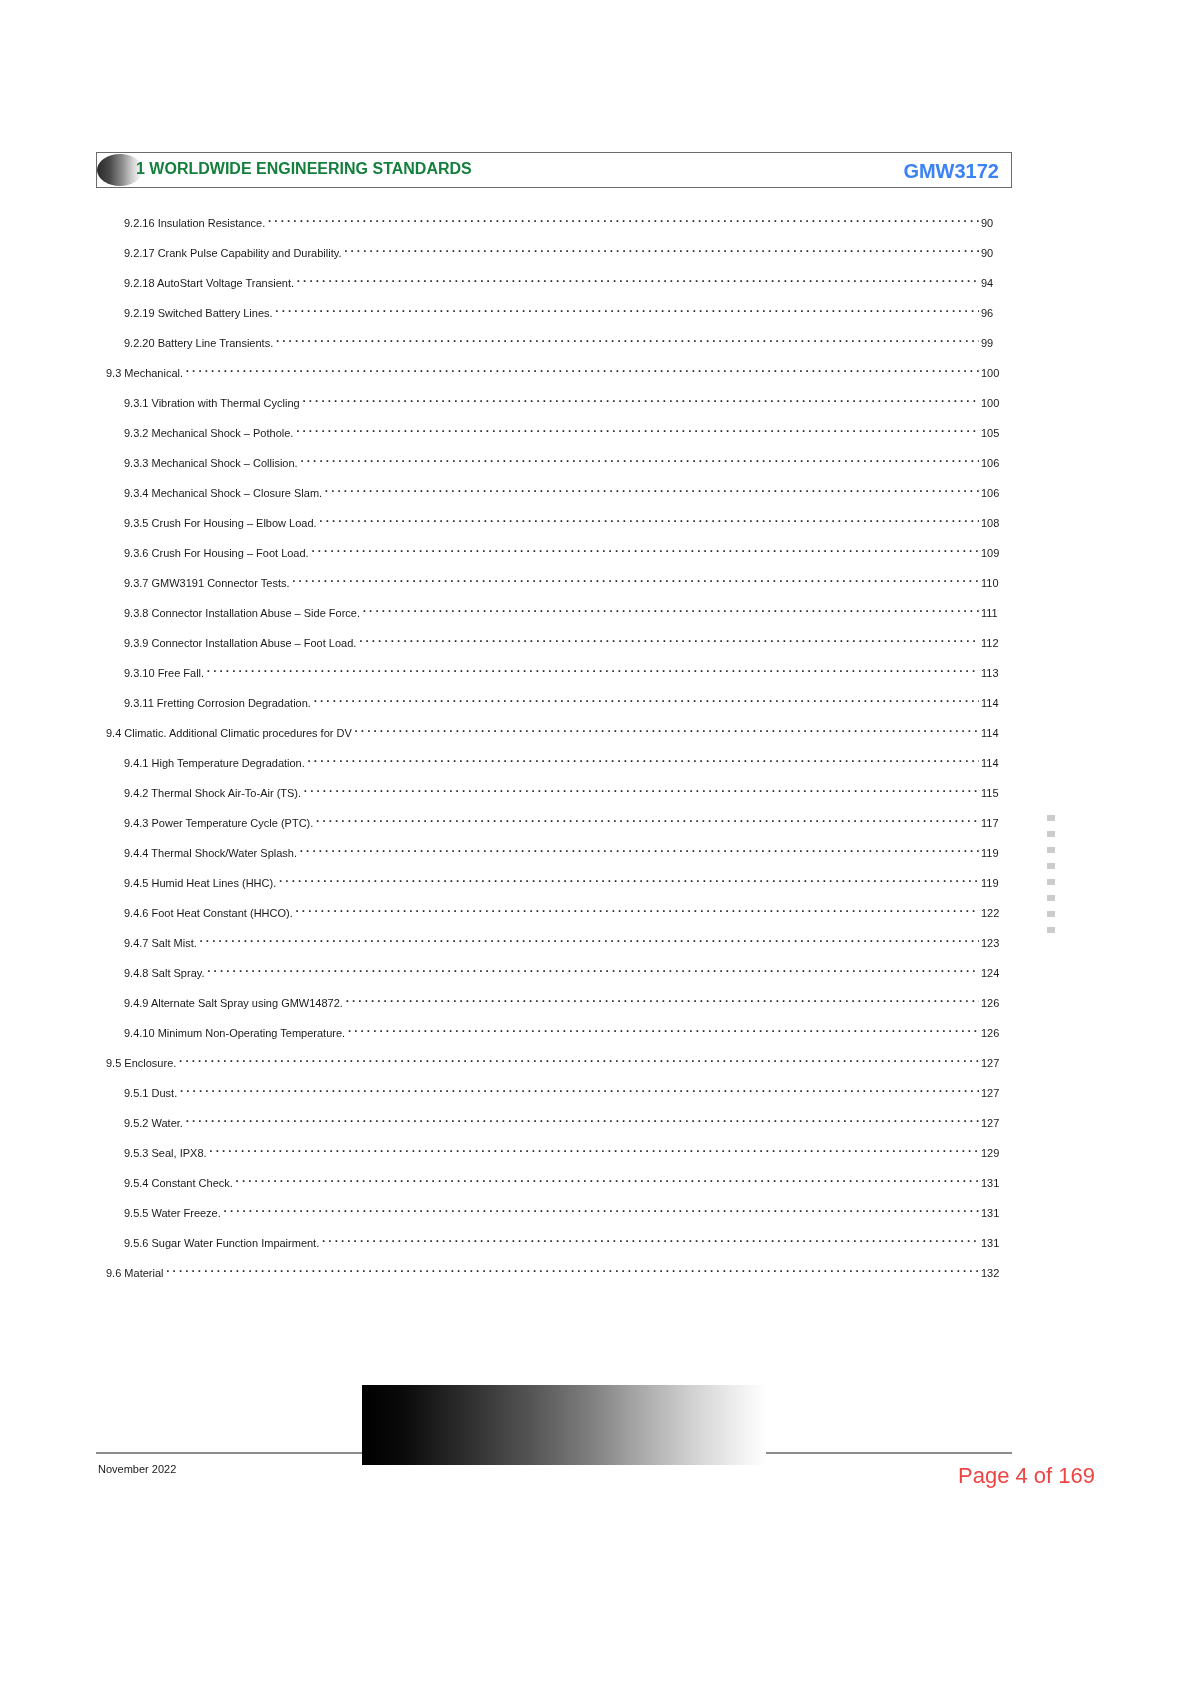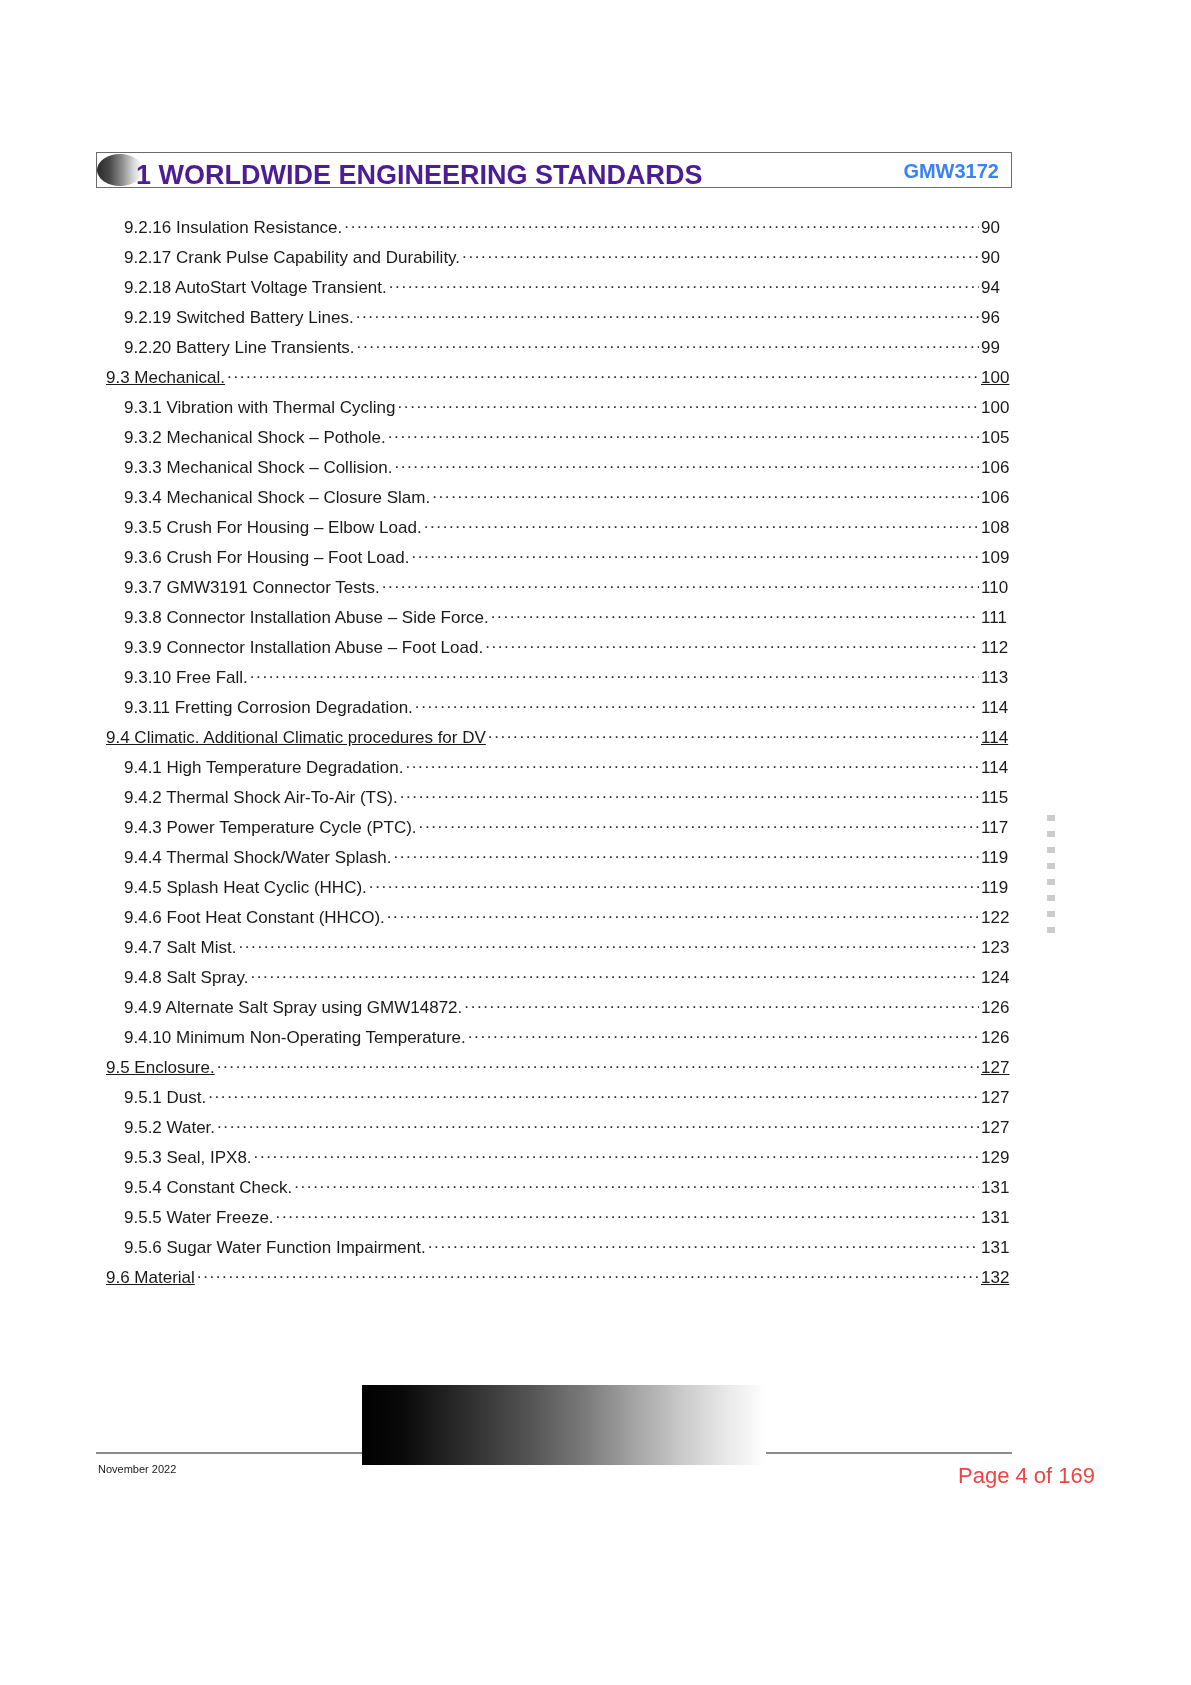--- a/index.html
+++ b/index.html
@@ -46,23 +46,23 @@
         #2a2a2a 0%,
         #4a4a4a 28%,
         #8e8e8e 55%,
         #d8d8d8 80%,
         #ffffff 100%);
   }
   .header-title {
     position: absolute;
     left: 39px;
     top: 7px;
-    font-size: 27px;
+    font-size: 16px;
     font-weight: bold;
-    color: #4c1d95;
+    color: #15803d;
     letter-spacing: 0px;
     white-space: nowrap;
   }
   .header-code {
     position: absolute;
     right: 12px;
     top: 7px;
     font-size: 20px;
     font-weight: bold;
     color: #3b82f6;
@@ -73,25 +73,25 @@
   .toc {
     position: absolute;
     left: 96px;
     top: 216px;
     width: 919px;
   }
   .toc-row {
     display: flex;
     align-items: baseline;
     height: 30px;
-    font-size: 17px;
+    font-size: 11px;
     color: #1a1a1a;
     white-space: nowrap;
   }
-  .toc-row.lvl1 { padding-left: 10px; text-decoration: underline; }
+  .toc-row.lvl1 { padding-left: 10px; }
   .toc-row.lvl2 { padding-left: 28px; }
 
   .toc-label {
     flex: 0 0 auto;
   }
   .toc-dots {
     flex: 1 1 auto;
     overflow: hidden;
     margin: 0 2px;
     position: relative;
@@ -291,21 +291,21 @@
         <span class="toc-label">9.4.3 Power Temperature Cycle (PTC). </span>
         <span class="toc-dots"></span>
         <span class="toc-page">117</span>
       </div>
       <div class="toc-row lvl2">
         <span class="toc-label">9.4.4 Thermal Shock/Water Splash. </span>
         <span class="toc-dots"></span>
         <span class="toc-page">119</span>
       </div>
       <div class="toc-row lvl2">
-        <span class="toc-label">9.4.5 Splash Heat Cyclic (HHC). </span>
+        <span class="toc-label">9.4.5 Humid Heat Lines (HHC). </span>
         <span class="toc-dots"></span>
         <span class="toc-page">119</span>
       </div>
       <div class="toc-row lvl2">
         <span class="toc-label">9.4.6 Foot Heat Constant (HHCO). </span>
         <span class="toc-dots"></span>
         <span class="toc-page">122</span>
       </div>
       <div class="toc-row lvl2">
         <span class="toc-label">9.4.7 Salt Mist. </span>

